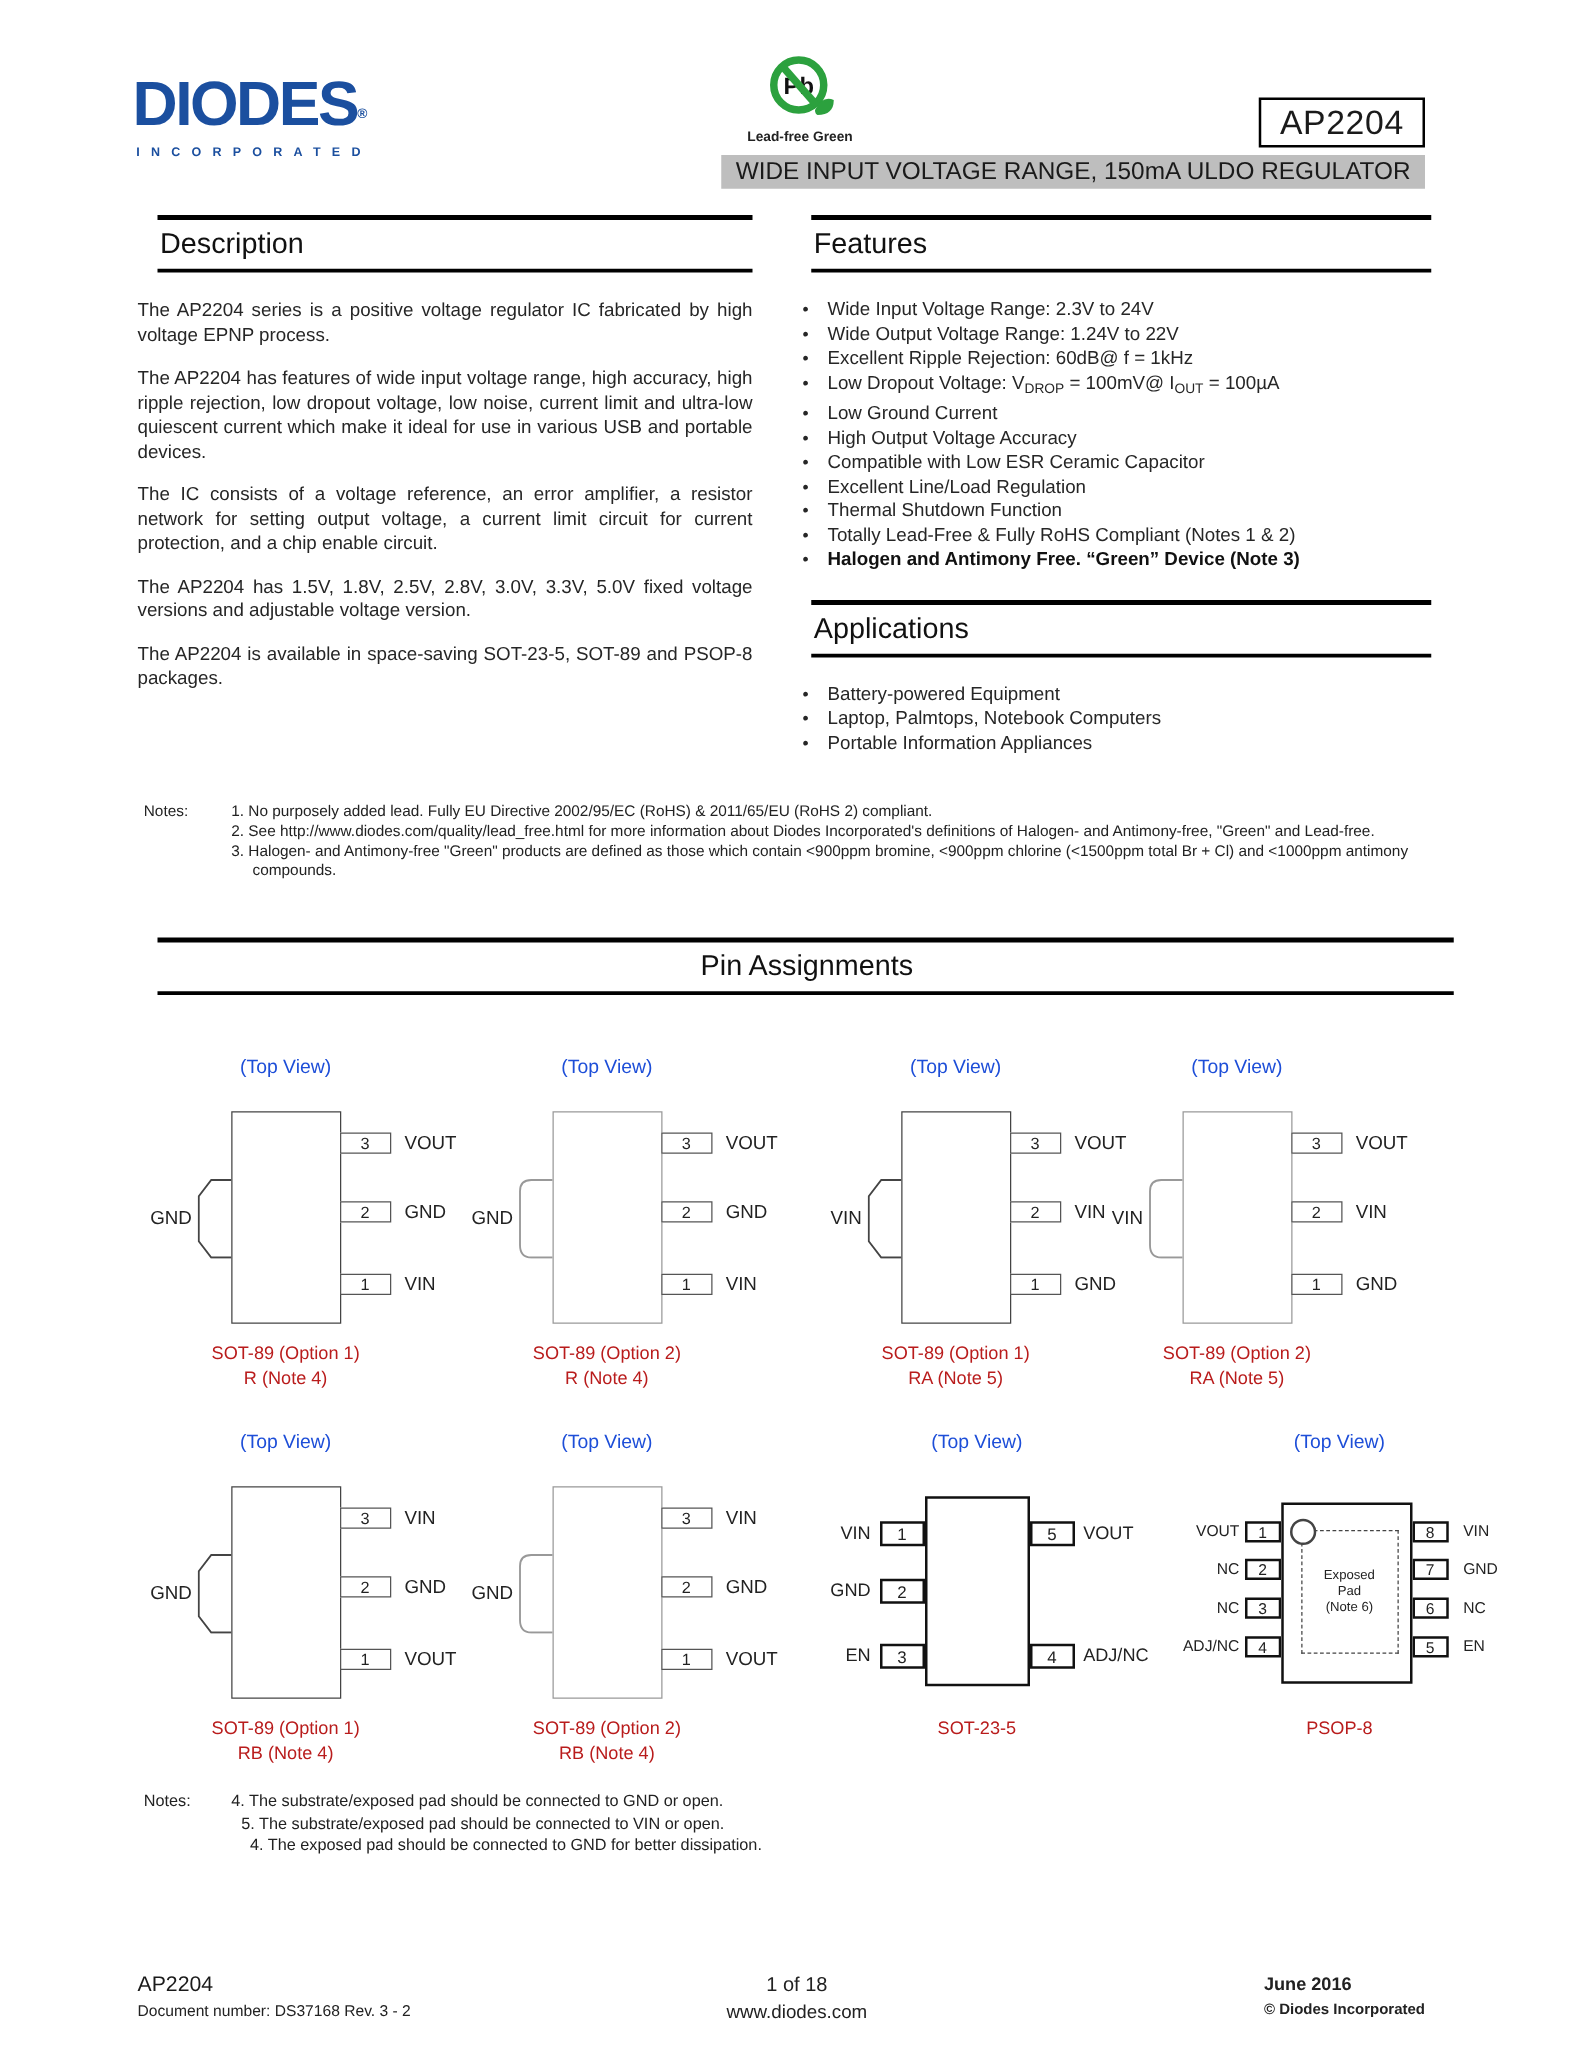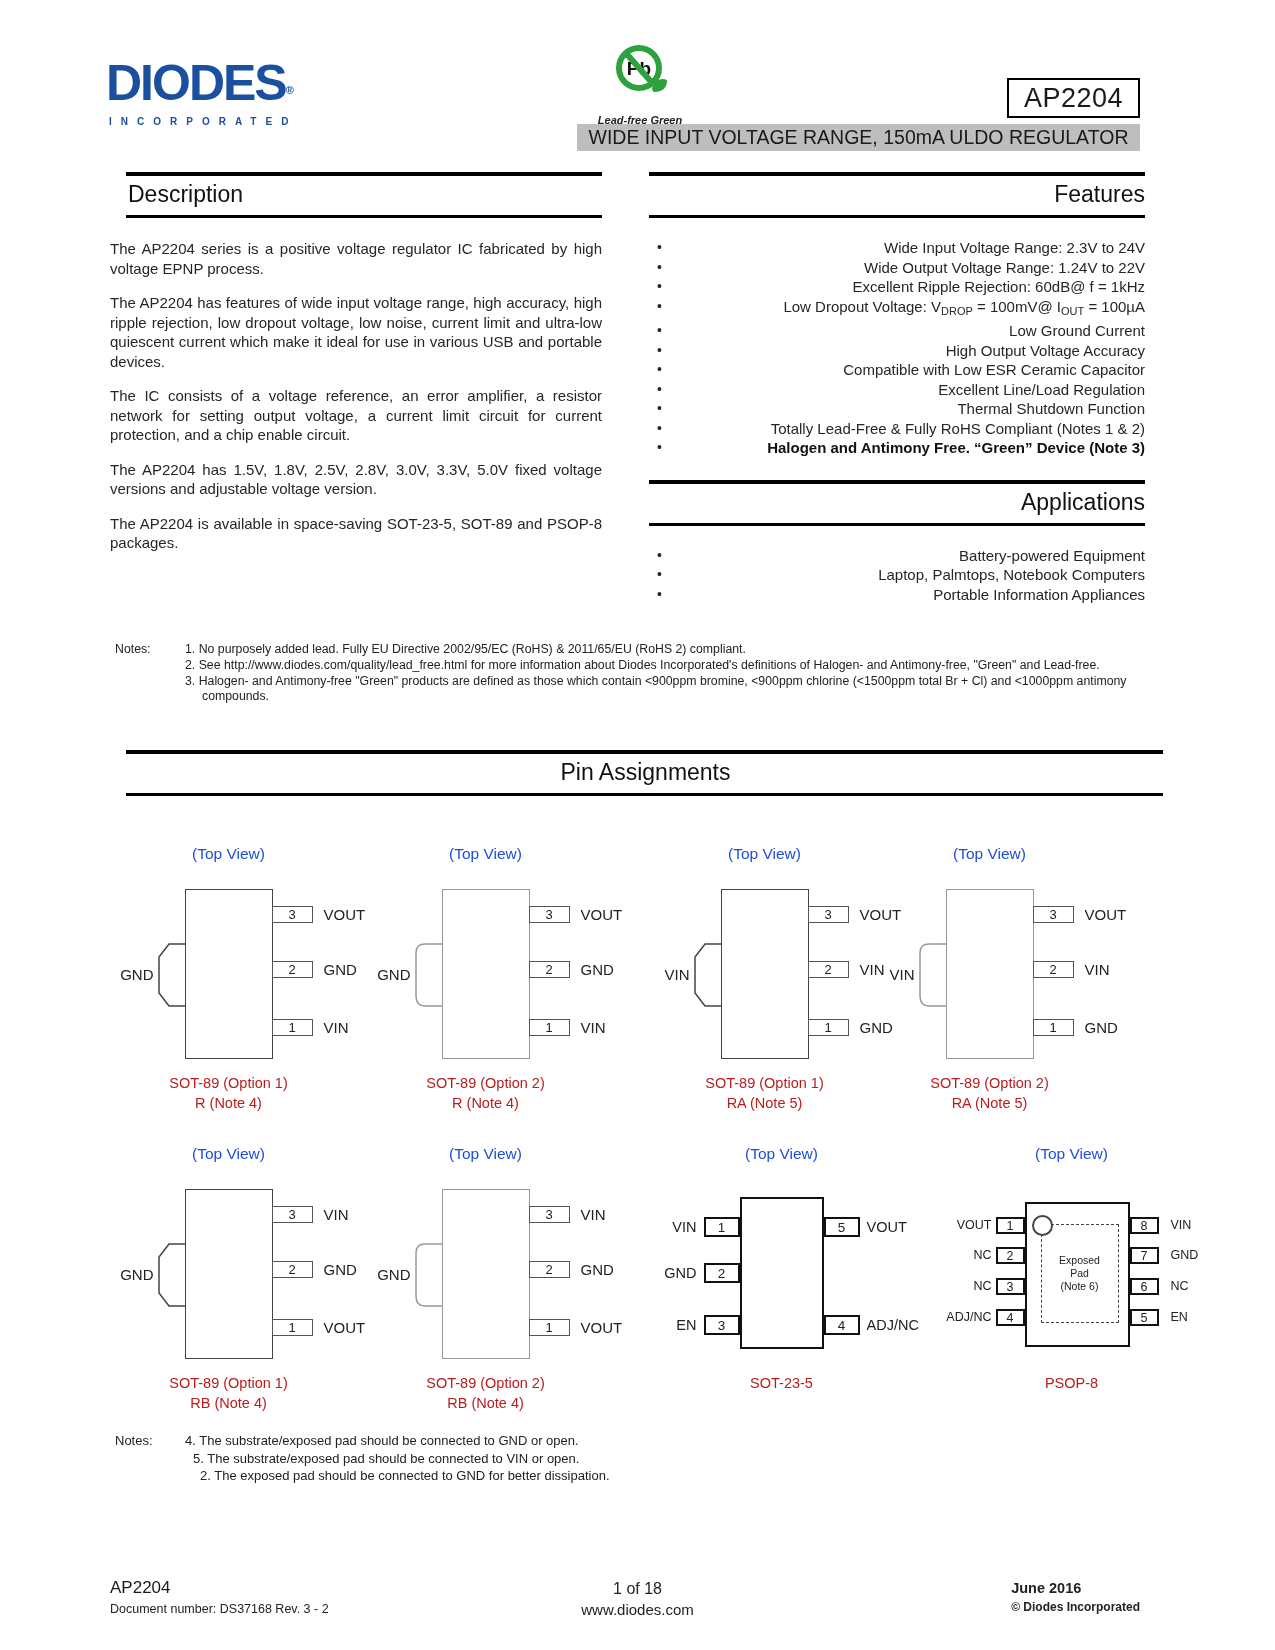--- a/index.html
+++ b/index.html
@@ -7,30 +7,30 @@
     width:1275px;height:1650px;position:relative;background:#ffffff;
     font-family:"Liberation Sans","DejaVu Sans",sans-serif;color:#222;
     overflow:hidden;
   }
   
   .logo{position:absolute;left:106px;top:58px;width:240px;}
   .logo-main{font-size:50px;font-weight:bold;color:#1B4F9F;letter-spacing:-2px;line-height:50px;font-style:normal;}
   .logo-reg{font-size:11px;vertical-align:6px;color:#1B4F9F;font-weight:bold;letter-spacing:0;}
   .logo-sub{margin-top:1px;margin-left:3px;font-size:10px;font-weight:bold;color:#1B4F9F;letter-spacing:9px;white-space:nowrap;}
   .pbfree{position:absolute;left:583px;top:42px;width:114px;text-align:center;}
-  .pbfree-cap{font-size:11px;font-weight:bold;color:#222;margin-top:12px;font-style:italic;}
+  .pbfree-cap{font-size:11px;font-weight:bold;color:#222;margin-top:1px;}
   .part-box{position:absolute;left:1007px;top:78px;width:133px;height:40px;border:2px solid #000;
     display:flex;align-items:center;justify-content:center;font-size:27px;color:#1a1a1a;letter-spacing:0.5px;box-sizing:border-box;}
   .title-bar{position:absolute;left:577px;top:124px;width:563px;height:27px;background:#BEBEBE;
     font-size:19.5px;line-height:27px;text-align:center;color:#1a1a1a;white-space:nowrap;}
   
   .sec-head{border-top:4px solid #000;border-bottom:3px solid #000;font-size:23px;color:#111;
     padding:5px 0 7px 2px;background:#fff;margin-left:16px;}
   .col-left{position:absolute;left:110px;top:172px;width:492px;}
-  .col-right{position:absolute;left:633px;top:172px;width:512px;text-align:right;}
+  .col-right{position:absolute;left:633px;top:172px;width:512px;}
   .para{font-size:15px;line-height:19.5px;text-align:justify;color:#262626;margin-top:15px;}
   .para.first{margin-top:21px;}
   ul.blist{list-style:none;margin:20px 0 0 0;padding:0;}
   .fitem{display:flex;font-size:15px;line-height:19.5px;color:#262626;}
   .fitem .b{width:20px;padding-left:9px;flex:none;font-size:14px;}
   .fitem .ftxt{flex:1;}
   .fbold{font-weight:bold;color:#111;}
   .subs{font-size:11px;vertical-align:-3px;}
   .apps-head{margin-top:22px;}
   
@@ -400,21 +400,21 @@
         </div>
   </div>
     </div>
 </div>
 
 <div class="notes notes-bottom">
   <div class="nlabel">Notes:</div>
   <div class="nitems">
     <div class="nitem">4. The substrate/exposed pad should be connected to GND or open.</div>
     <div class="nitem ind1">5. The substrate/exposed pad should be connected to VIN or open.</div>
-    <div class="nitem ind2">2. The exposed pad should be connected to GND for better dissipation.</div>
+    <div class="nitem ind2">4. The exposed pad should be connected to GND for better dissipation.</div>
   </div>
 </div>
 
 <div class="f-left">
   <div class="f-part">AP2204</div>
   <div class="f-doc">Document number: DS37168  Rev. 3 - 2</div>
 </div>
 <div class="f-center">
   <div class="f-page">1 of 18</div>
   <div class="f-site">www.diodes.com</div>

